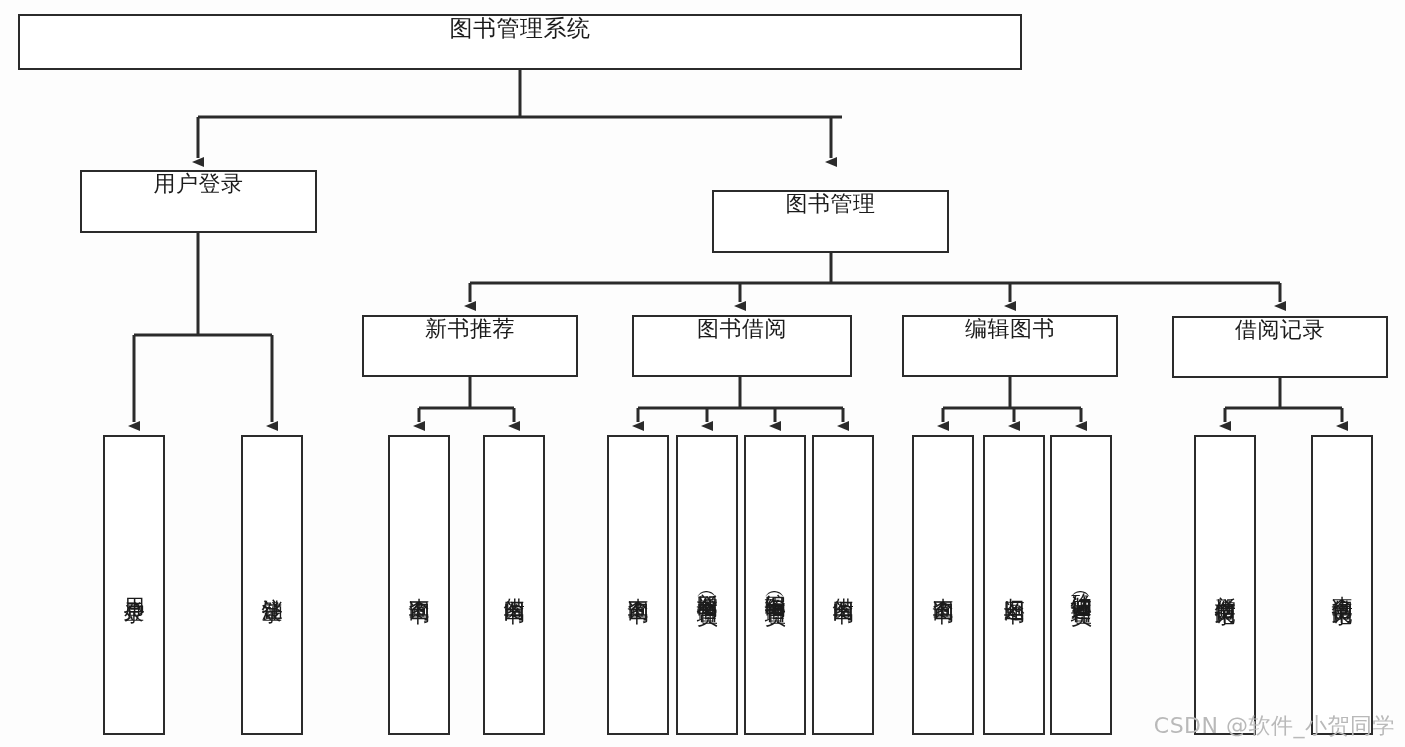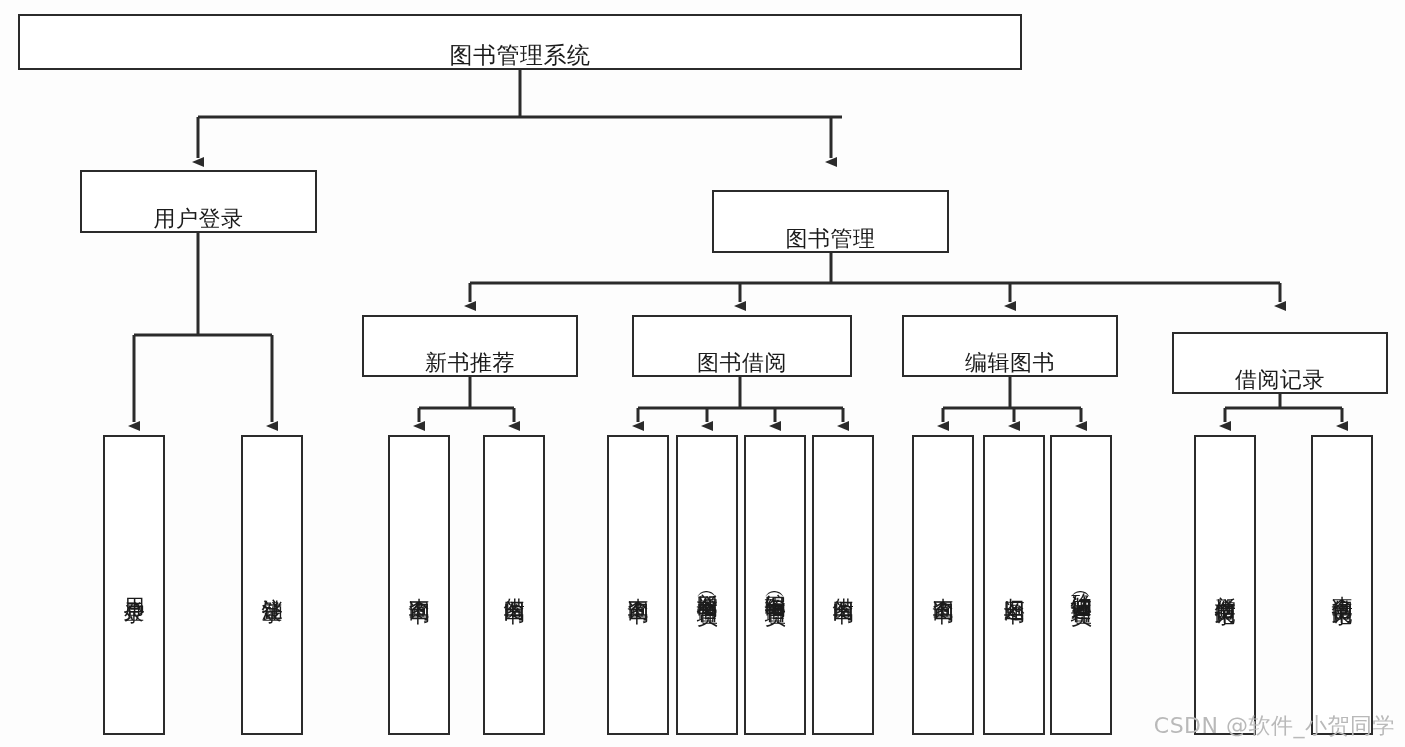--- a/index.html
+++ b/index.html
@@ -25,21 +25,21 @@
     top: 0;
     width: 1405px;
     height: 747px;
   }
   .node {
     position: absolute;
     box-sizing: border-box;
     border: 2px solid #2b2b2b;
     background: #ffffff;
     display: flex;
-    align-items: flex-end;
+    align-items: flex-start;
     justify-content: center;
     color: #1b1b1b;
   }
   .node-h .label {
     font-size: 22px;
     line-height: 1.1;
     letter-spacing: 0.5px;
     white-space: nowrap;
   }
   .node-root .label {
@@ -138,21 +138,21 @@
 
   <div class="node node-h" style="left:362px; top:315px; width:216px; height:62px;">
     <span class="label">新书推荐</span>
   </div>
   <div class="node node-h" style="left:632px; top:315px; width:220px; height:62px;">
     <span class="label">图书借阅</span>
   </div>
   <div class="node node-h" style="left:902px; top:315px; width:216px; height:62px;">
     <span class="label">编辑图书</span>
   </div>
-  <div class="node node-h" style="left:1172px; top:332px; width:216px; height:62px;">
+  <div class="node node-h" style="left:1172px; top:316px; width:216px; height:62px;">
     <span class="label">借阅记录</span>
   </div>
 
   <div class="node node-v" style="left:103px; top:435px; width:62px; height:300px;">
     <span class="label">用户登录</span>
   </div>
   <div class="node node-v" style="left:241px; top:435px; width:62px; height:300px;">
     <span class="label">注销登录</span>
   </div>
 

